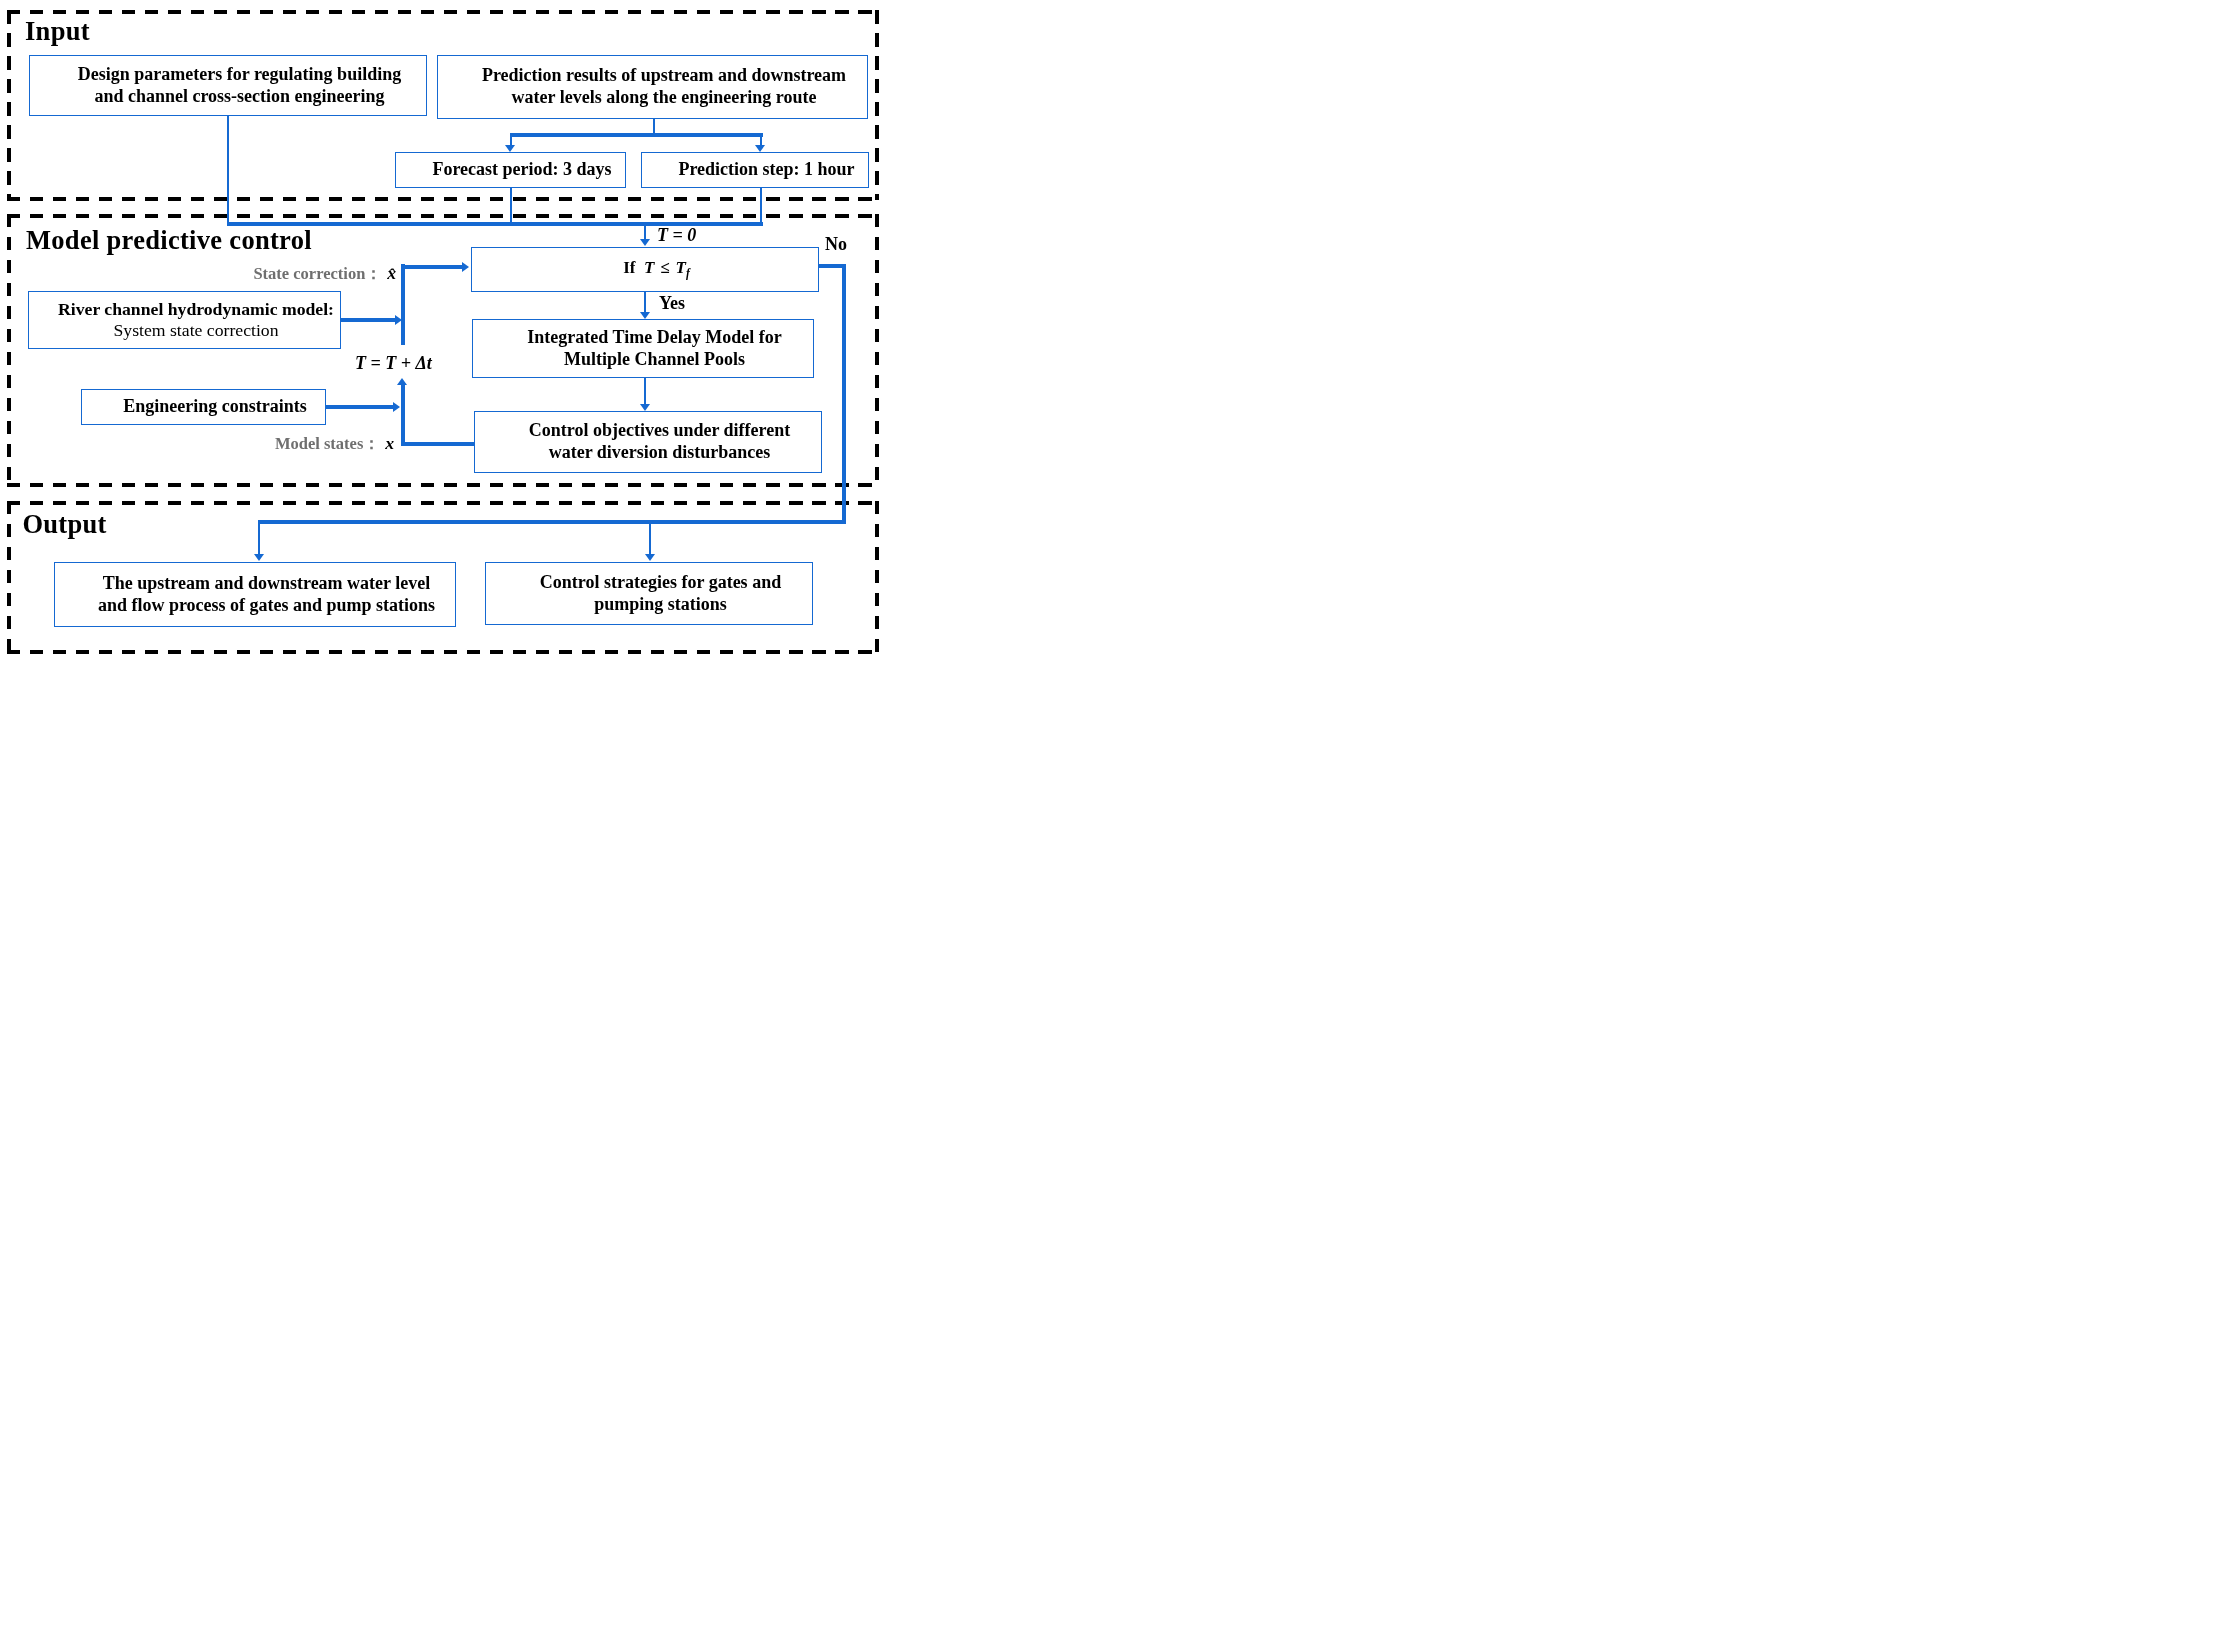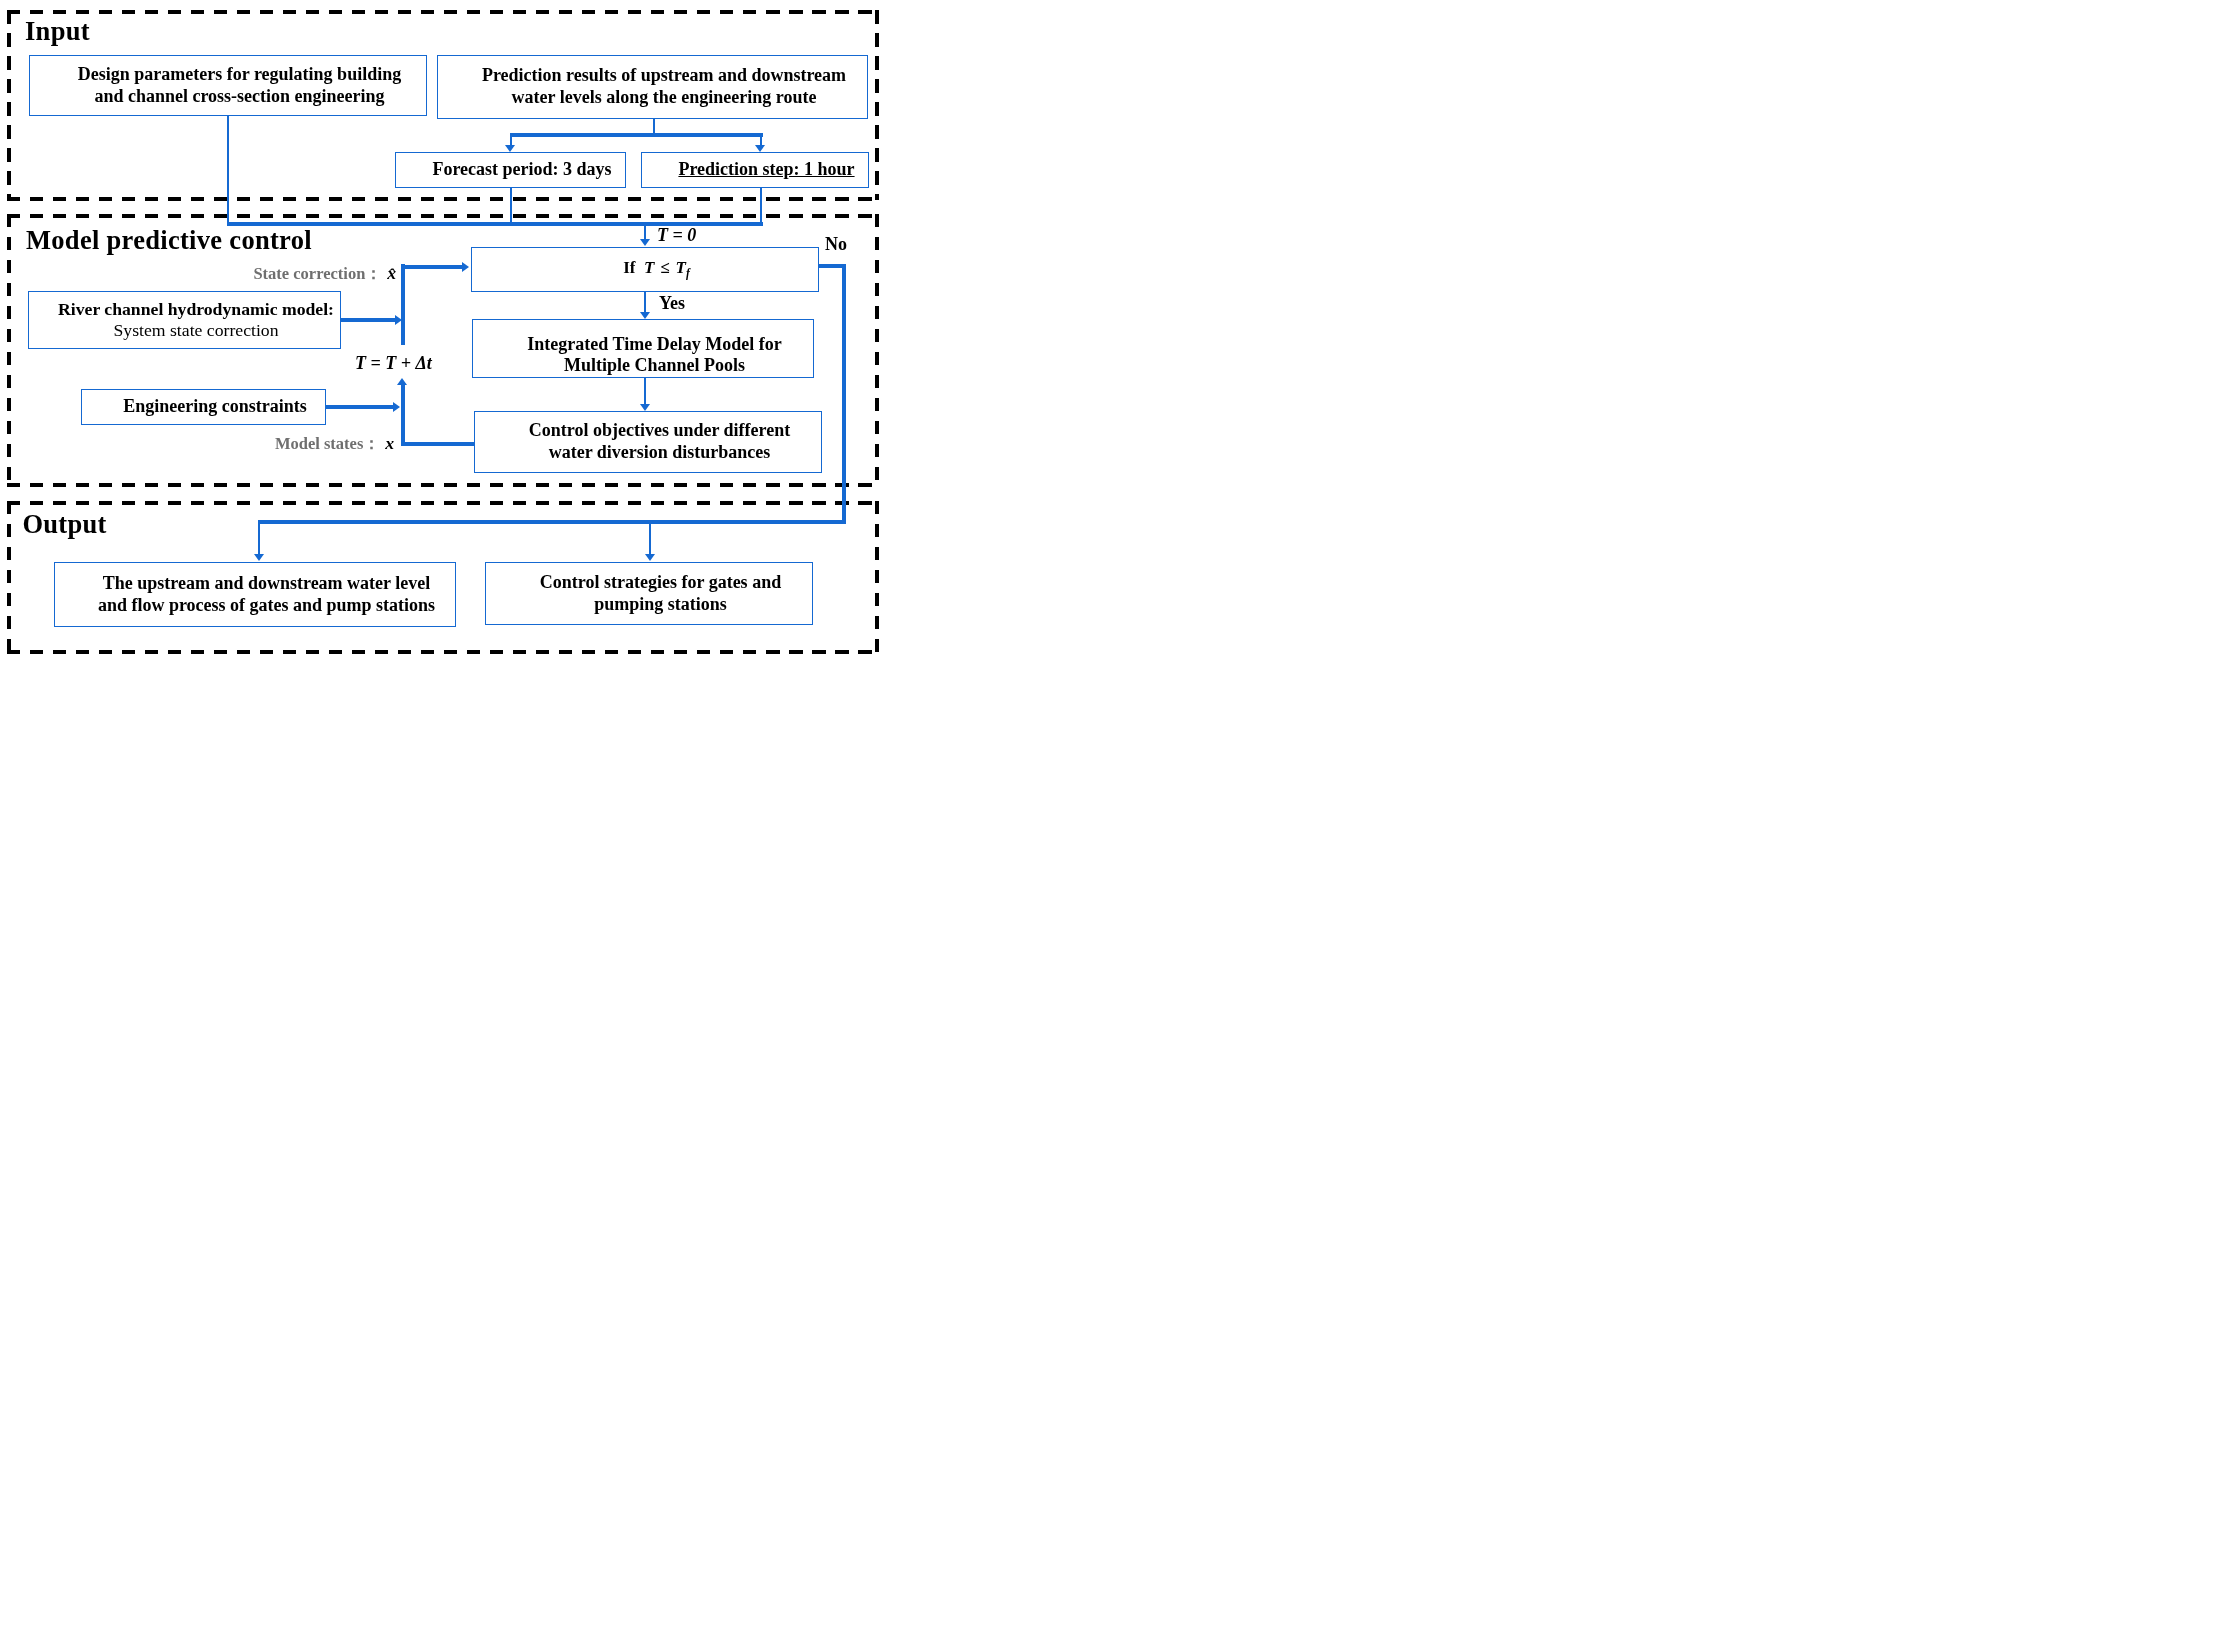--- a/index.html
+++ b/index.html
@@ -115,32 +115,32 @@
 
   <div class="node" style="left:437px;top:55px;width:431px;height:64px;">
     <div>Prediction results of upstream and downstream</div>
     <div>water levels along the engineering route</div>
   </div>
 
   <div class="node" style="left:395px;top:152px;width:231px;height:36px;">
     <div>Forecast period: 3 days</div>
   </div>
 
-  <div class="node" style="left:641px;top:152px;width:228px;height:36px;text-decoration:underline;">
+  <div class="node" style="left:641px;top:152px;width:228px;height:36px;">
     <div>Prediction step: 1 hour</div>
   </div>
 
   <div class="node" style="left:471px;top:247px;width:348px;height:45px;">
     <div class="ifbox-text">
       <span>If</span>&nbsp;
       <i>T</i><span class="op">≤</span><i>T</i><sub>f</sub>
     </div>
   </div>
 
-  <div class="node" style="left:472px;top:319px;width:342px;height:59px;justify-content:flex-end;">
+  <div class="node" style="left:472px;top:319px;width:342px;height:59px;">
     <div>Integrated Time Delay Model for</div>
     <div>Multiple Channel Pools</div>
   </div>
 
   <div class="node" style="left:28px;top:291px;width:313px;height:58px;font-size:17.7px;">
     <div>River channel hydrodynamic model:</div>
     <div class="rg">System state correction</div>
   </div>
 
   <div class="node" style="left:81px;top:389px;width:245px;height:36px;">

